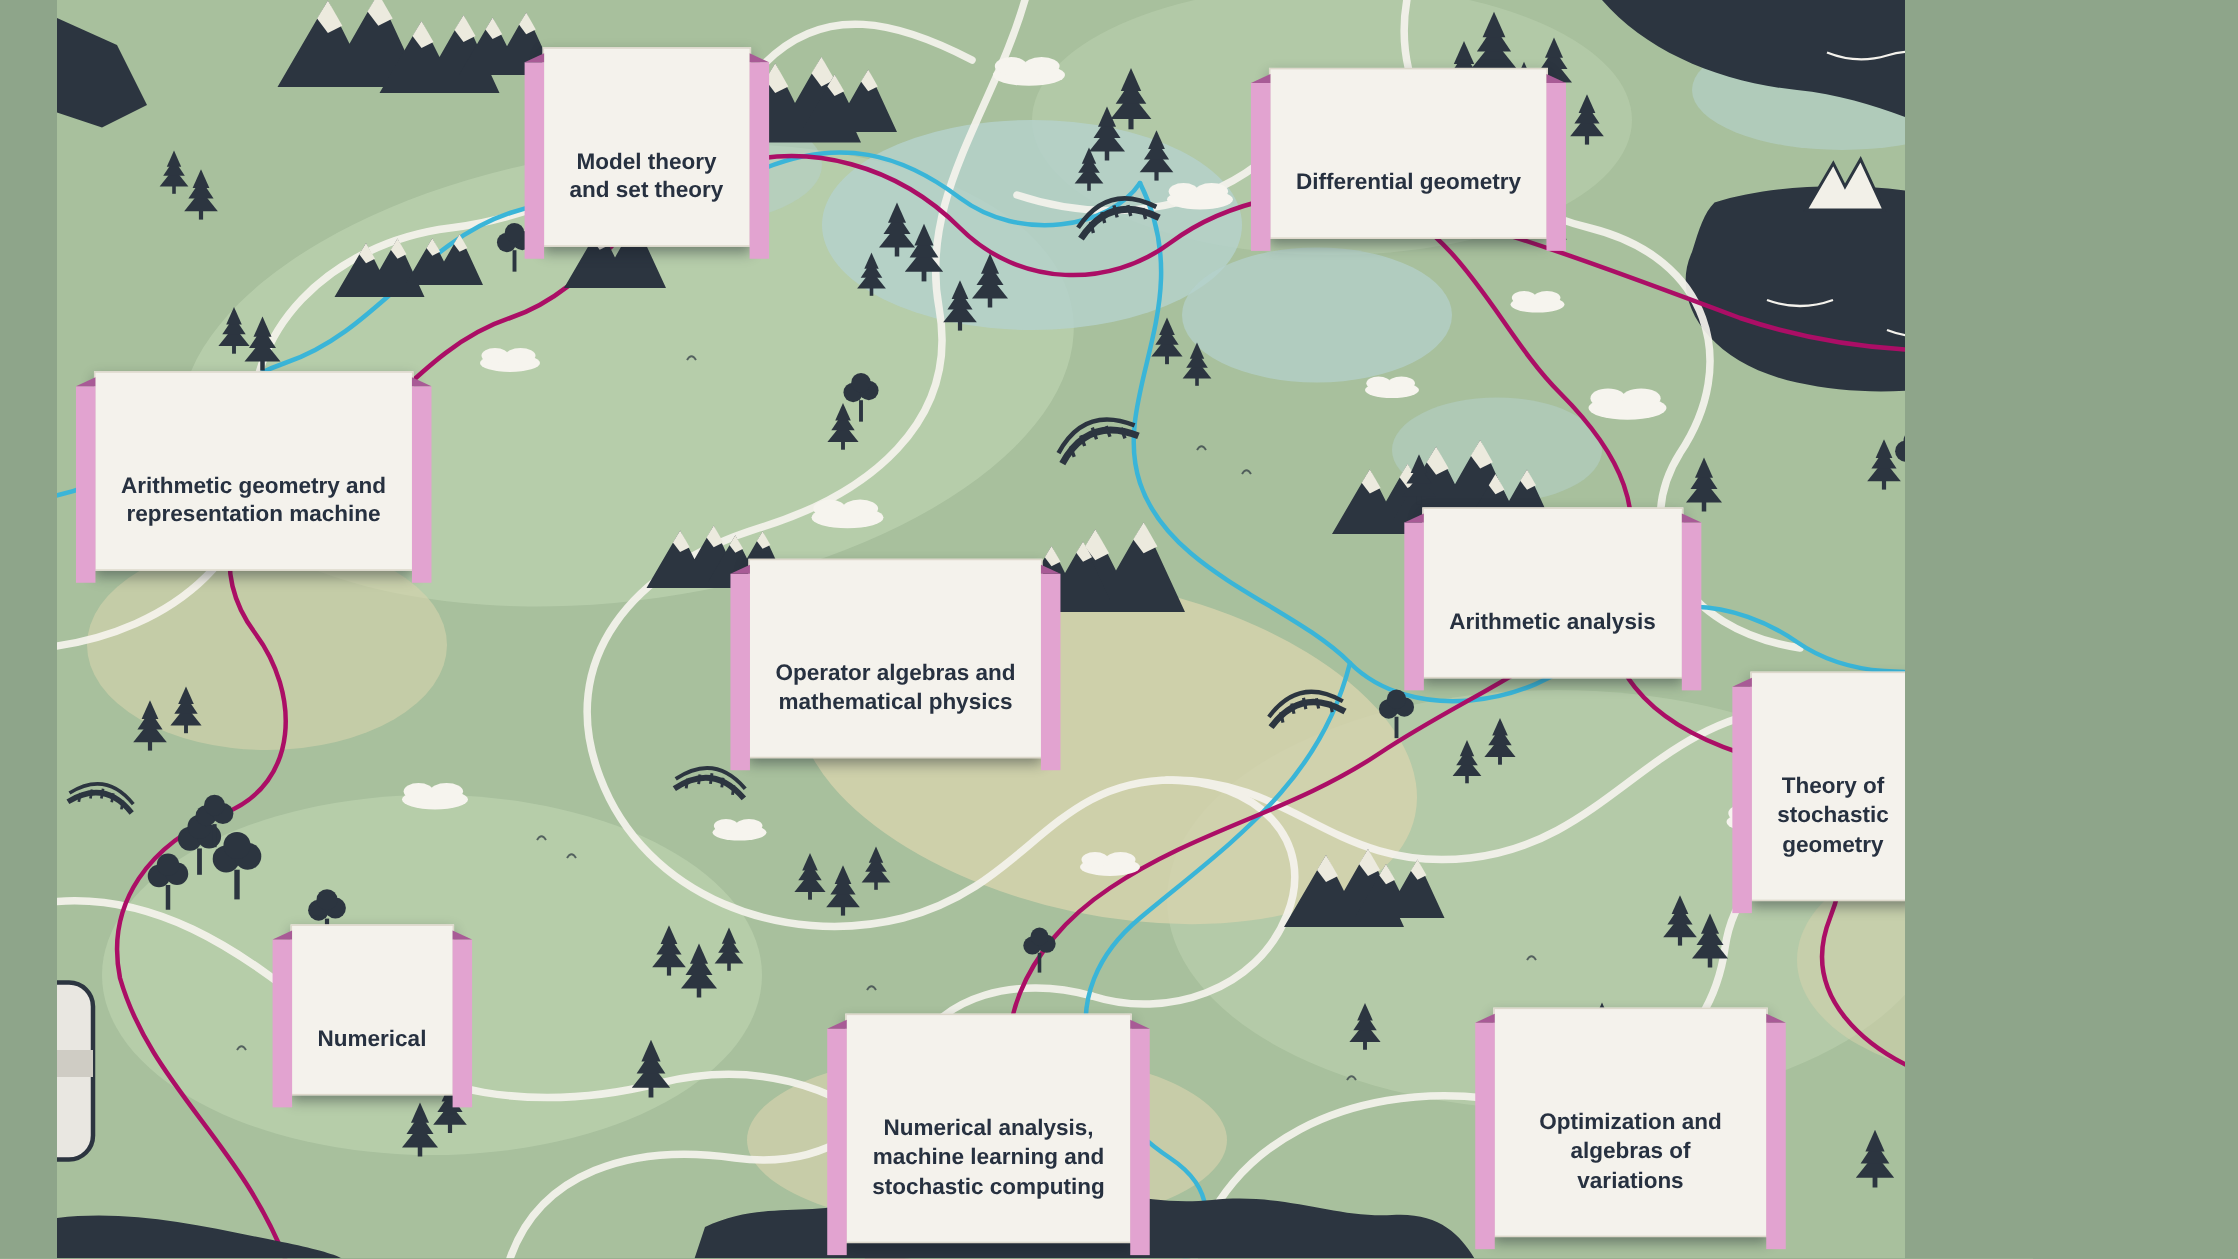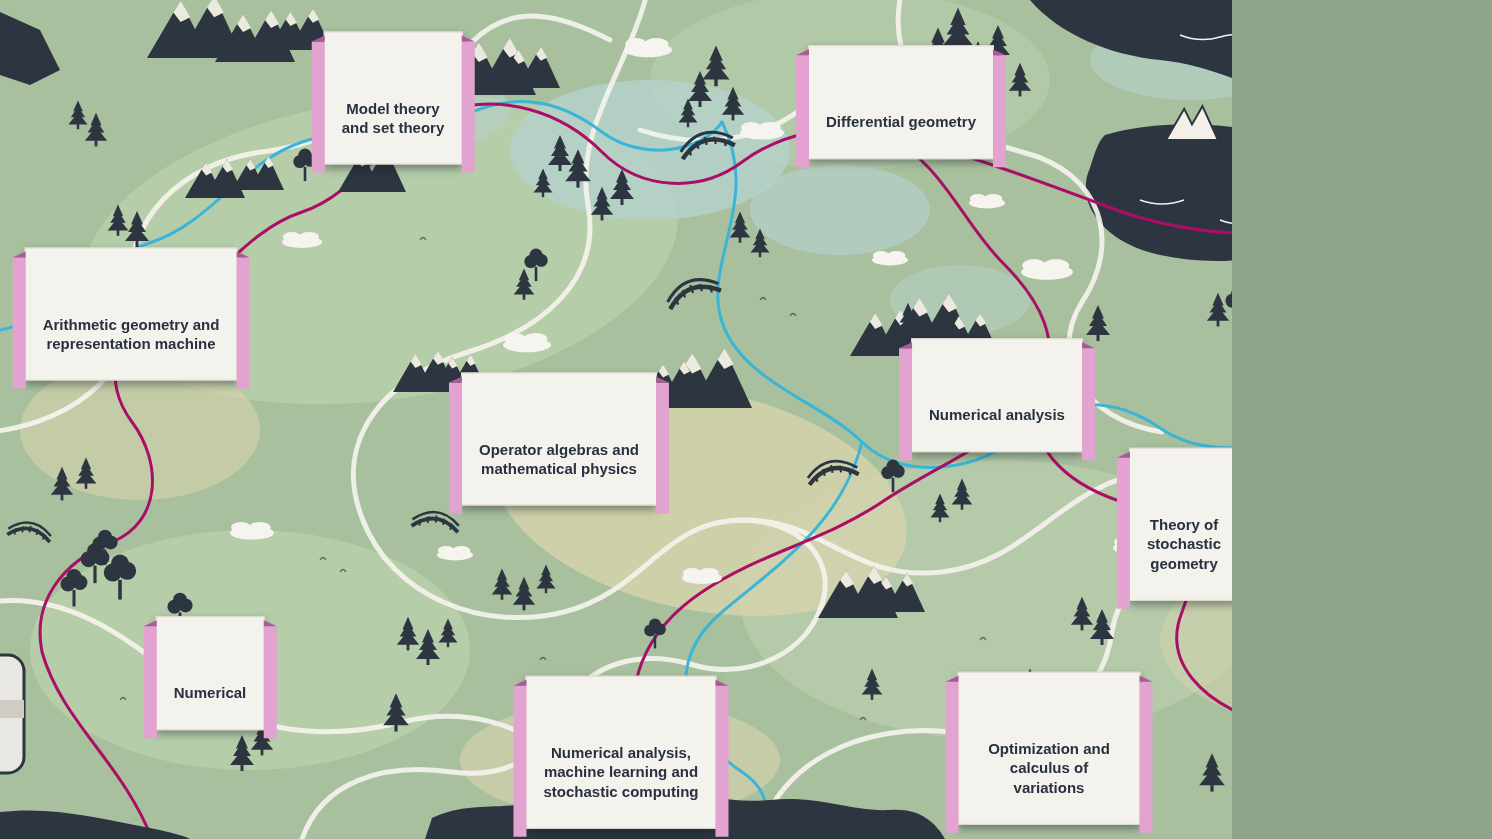--- a/index.html
+++ b/index.html
@@ -1,18 +1,18 @@
 <!DOCTYPE html>
 <html><head>
 <meta charset="utf-8">
 <style>
   html,body{margin:0;padding:0;background:#8ea58a;}
   .stage{
     position:relative;width:1232px;height:839px;overflow:hidden;
-    background:#a8c09d;font-family:"Liberation Sans",sans-serif;
+    background:#a8c09d;font-family:"Liberation Sans",sans-serif;margin-left:38px;
   }
   .stage svg{position:absolute;inset:0;display:block;}
   .banners{position:absolute;inset:0;}
   .banner{
     position:absolute;transform:translate(-50%,-50%);
     background:#f4f2ec;border:1px solid #ddd8cb;
     color:#273140;font-weight:700;font-size:15px;line-height:1.3;
     text-align:center;padding:7px 17px;white-space:pre-line;
     box-shadow:0 4px 8px rgba(22,28,38,.42);
   }
@@ -284,21 +284,21 @@
   </div>
   <div class="banner" style="left:131px;top:314px">
     <span class="tail tail-l"></span>
     <span class="tail tail-r"></span>
     <span class="banner-text">Arithmetic geometry and
 representation machine</span>
   </div>
   <div class="banner" style="left:997px;top:395px">
     <span class="tail tail-l"></span>
     <span class="tail tail-r"></span>
-    <span class="banner-text">Numerical analysis</span>
+    <span class="banner-text">Arithmetic analysis</span>
   </div>
   <div class="banner" style="left:559px;top:439px">
     <span class="tail tail-l"></span>
     <span class="tail tail-r"></span>
     <span class="banner-text">Operator algebras and
 mathematical physics</span>
   </div>
   <div class="banner" style="left:1184px;top:524px">
     <span class="tail tail-l"></span>
     <span class="tail tail-r"></span>
@@ -314,17 +314,17 @@
     <span class="tail tail-l"></span>
     <span class="tail tail-r"></span>
     <span class="banner-text">Numerical analysis,
 machine learning and
 stochastic computing</span>
   </div>
   <div class="banner" style="left:1049px;top:748px">
     <span class="tail tail-l"></span>
     <span class="tail tail-r"></span>
     <span class="banner-text">Optimization and
-calculus of variations</span>
+algebras of variations</span>
   </div>
 </div>
 
 </div>
 
 </body></html>

